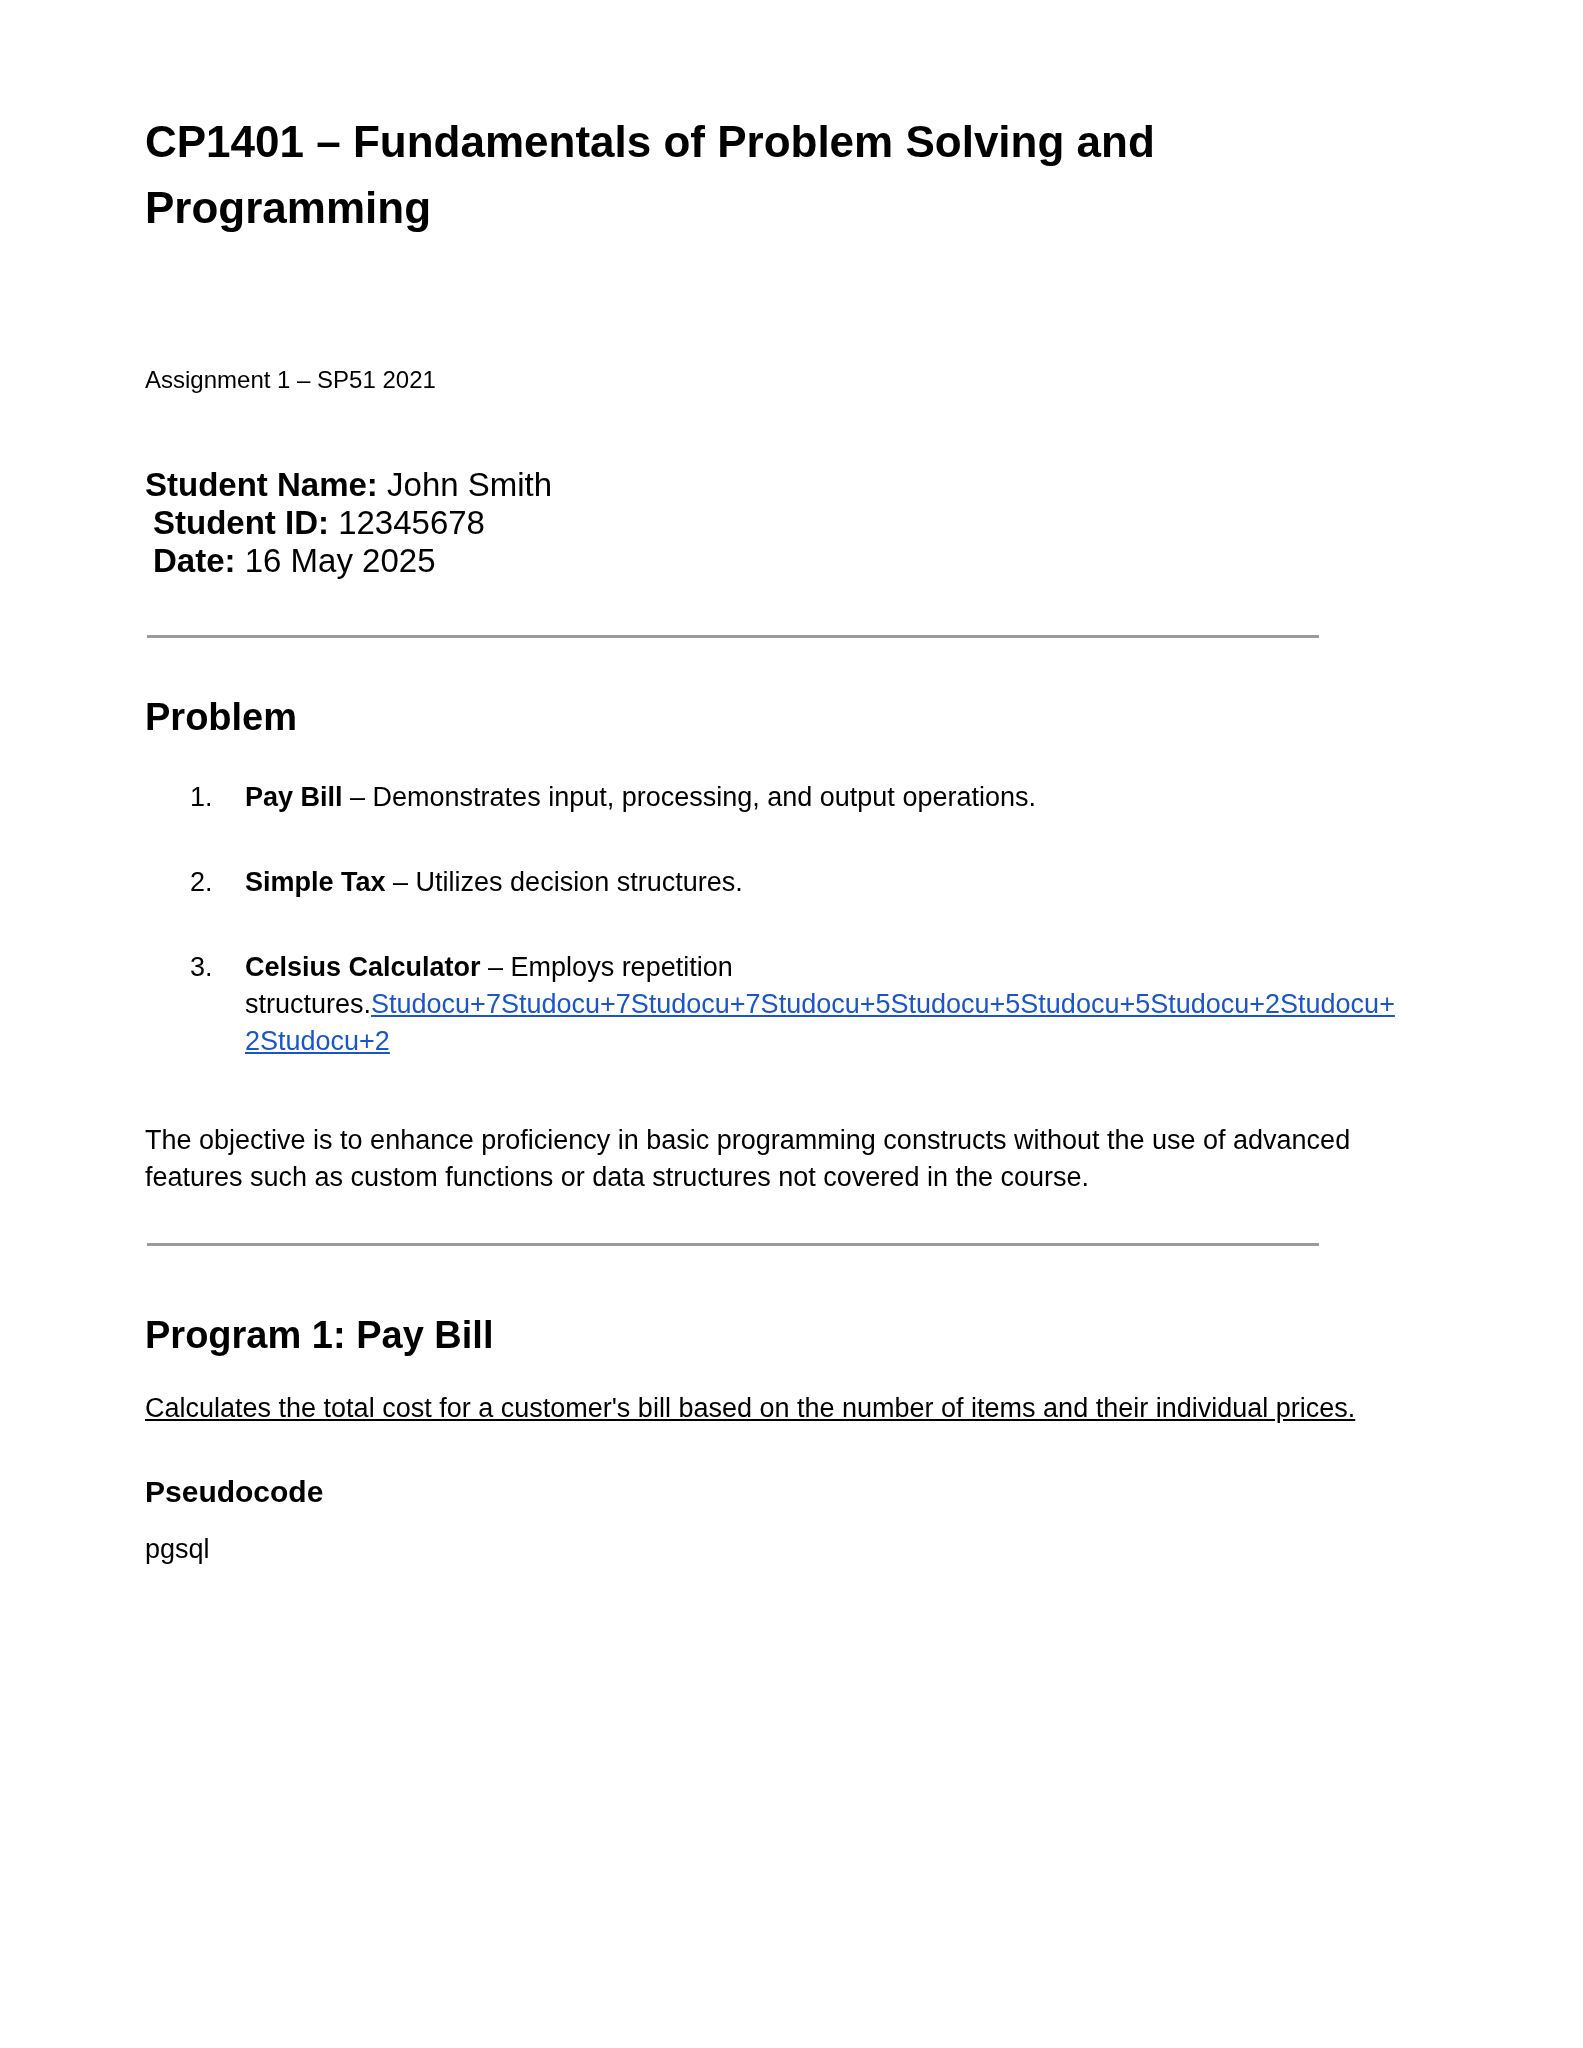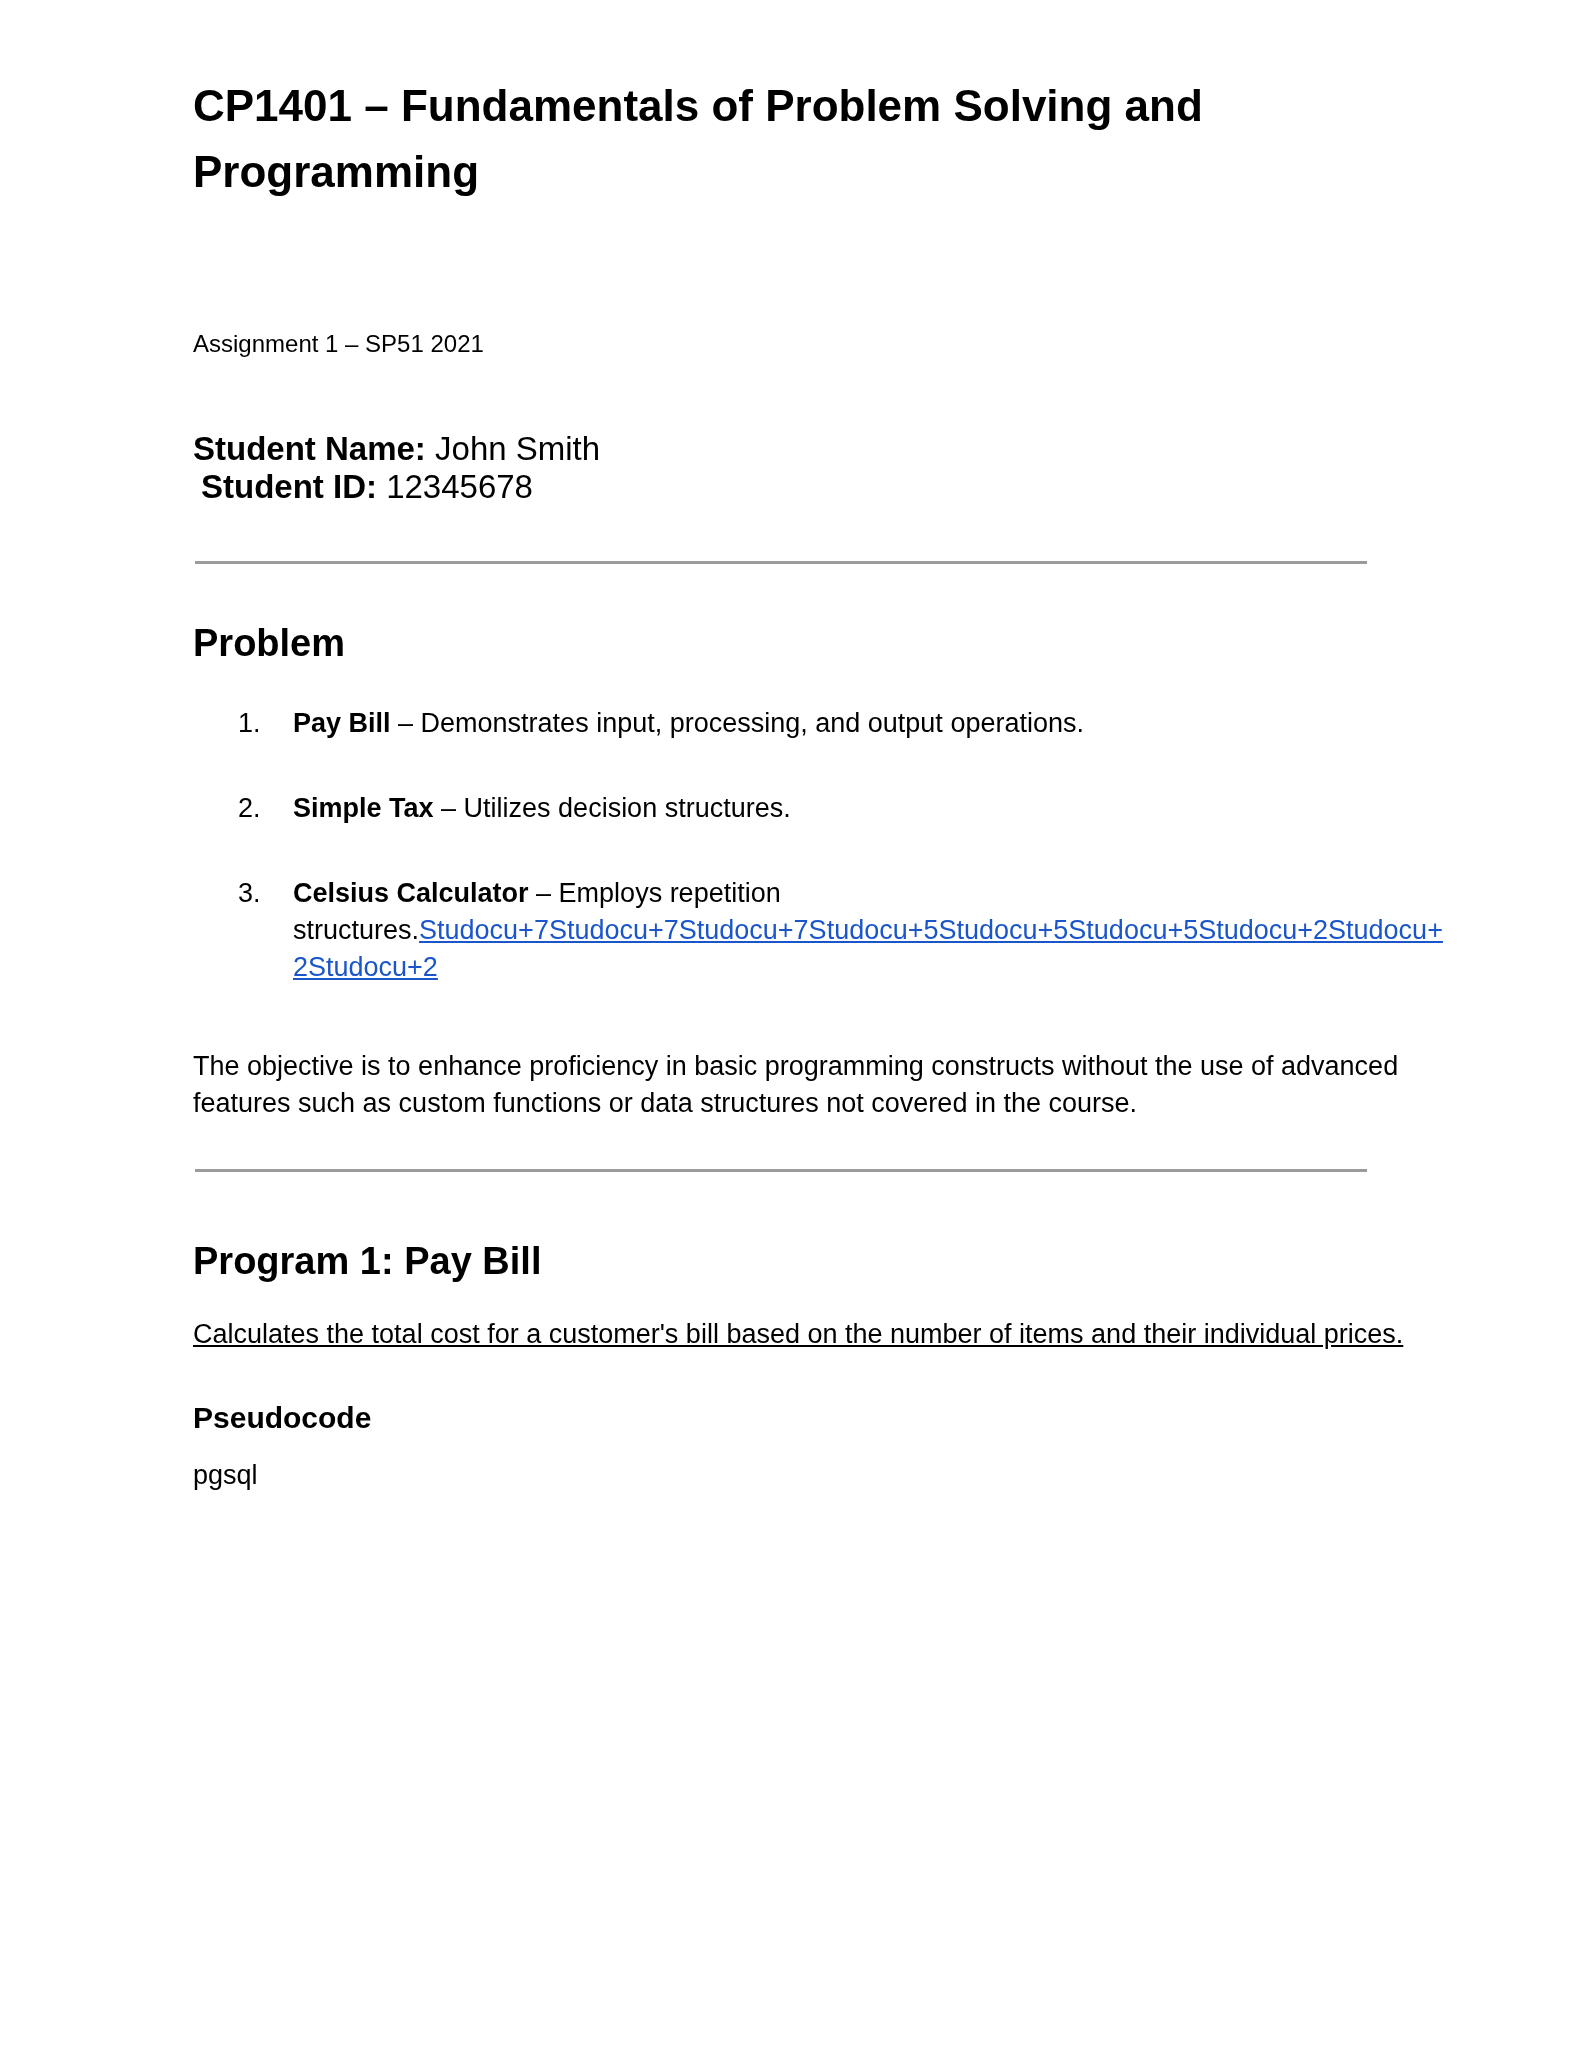--- a/index.html
+++ b/index.html
@@ -11,22 +11,21 @@
     width: 1583px;
     min-height: 2048px;
     font-family: "Liberation Sans", "DejaVu Sans", sans-serif;
     color: #000000;
     -webkit-font-smoothing: antialiased;
   }
   .page {
     box-sizing: border-box;
     width: 1359px;
     min-height: 2048px;
-    padding: 73px 178px 60px 145px;
-    margin-left: 48px;
+    padding: 109px 178px 60px 145px;
   }
   .content {
     width: 1260px;
   }
   h1.doc-title {
     font-size: 44px;
     line-height: 66px;
     font-weight: 700;
     margin: 0;
     letter-spacing: 0;
@@ -120,20 +119,23 @@
 
     <h2 class="doc-subtitle">Assignment 1 – SP51 2021</h2>
 
     <div class="student-block">
       <div class="student-line">
         <span class="student-label">Student Name:</span><span class="student-value"> John Smith</span>
       </div>
       <div class="student-line indent">
         <span class="student-label">Student ID:</span><span class="student-value"> 12345678</span>
       </div>
+      <div class="student-line indent">
+        <span class="student-label">Date:</span><span class="student-value"> 16 May 2025</span>
+      </div>
     </div>
 
     <hr class="rule">
 
     <h2 class="section-heading">Problem</h2>
 
 
     <ol class="item-list">
       <li>
         <span class="li-marker">1.</span>

